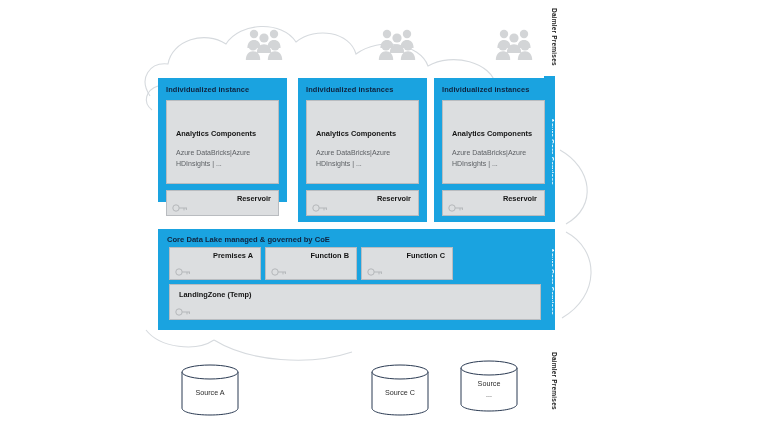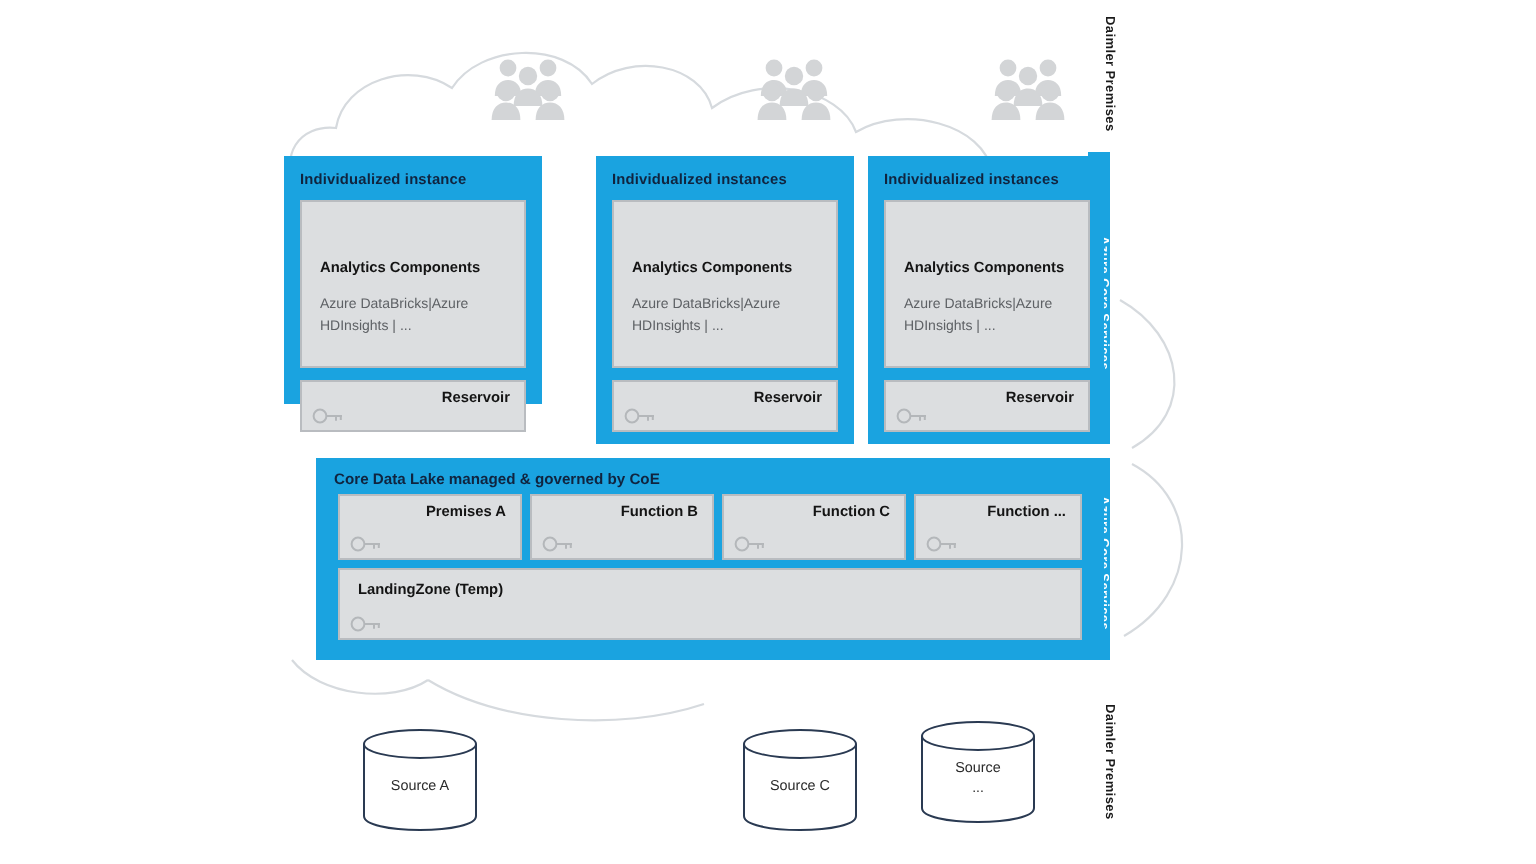--- a/index.html
+++ b/index.html
@@ -184,21 +184,21 @@
         <path d="M24.4,22 C24.4,16.5 27.3,14 31,14 C34.7,14 37.6,16.5 37.6,22 Z"></path>
       <circle cx="21" cy="12" r="4.6"></circle>
         <path d="M13.8,27 C13.8,21 17,18.2 21,18.2 C25,18.2 28.2,21 28.2,27 Z"></path>
       <circle cx="10" cy="20" r="4.6"></circle>
         <path d="M2.8,34 C2.8,28 6,25.2 10,25.2 C14,25.2 17.2,28 17.2,34 Z"></path>
       <circle cx="32" cy="20" r="4.6"></circle>
         <path d="M24.8,34 C24.8,28 28,25.2 32,25.2 C36,25.2 39.2,28 39.2,34 Z"></path>
     </g>
   </svg>
 
-  <div class="instance-panel" style="left:142px; top:78px; width:129px; height:124px;">
+  <div class="instance-panel" style="left:158px; top:78px; width:129px; height:124px;">
     <div class="panel-title">Individualized instance</div>
 
     <div class="grey-box" style="left:8px; top:22px; width:113px; height:84px;">
       <div class="gb-title" style="left:9px; top:28px;">Analytics Components</div>
       <div class="gb-sub" style="left:9px; top:46px;">Azure DataBricks|Azure
 HDInsights | ...</div>
     </div>
 
     <div class="grey-box" style="left:8px; top:112px; width:113px; height:26px;">
       <div class="gb-title right" style="top:3px;">Reservoir</div>
@@ -265,27 +265,20 @@
     </div>
 
     <div class="grey-box" style="left:203px; top:18px; width:92px; height:33px;">
       <div class="gb-title right" style="top:3px;">Function C</div>
       <svg class="key-icon" style="left:5px; top:20px;" width="17" height="8" viewBox="0 0 17 8">
         <circle cx="4" cy="4" r="3.2" fill="none" stroke="#b4b7ba" stroke-width="1"></circle>
         <path d="M7.2,4 H15 M12,4 V6.4 M14.4,4 V6" stroke="#b4b7ba" stroke-width="1" fill="none"></path>
       </svg>
     </div>
 
-    <div class="grey-box" style="left:299px; top:18px; width:84px; height:33px;">
-      <div class="gb-title right" style="top:3px;">Function ...</div>
-      <svg class="key-icon" style="left:5px; top:20px;" width="17" height="8" viewBox="0 0 17 8">
-        <circle cx="4" cy="4" r="3.2" fill="none" stroke="#b4b7ba" stroke-width="1"></circle>
-        <path d="M7.2,4 H15 M12,4 V6.4 M14.4,4 V6" stroke="#b4b7ba" stroke-width="1" fill="none"></path>
-      </svg>
-    </div>
 
     <div class="grey-box" style="left:11px; top:55px; width:372px; height:36px;">
       <div class="gb-title" style="left:9px; top:5px;">LandingZone (Temp)</div>
       <svg class="key-icon" style="left:5px; top:23px;" width="17" height="8" viewBox="0 0 17 8">
         <circle cx="4" cy="4" r="3.2" fill="none" stroke="#b4b7ba" stroke-width="1"></circle>
         <path d="M7.2,4 H15 M12,4 V6.4 M14.4,4 V6" stroke="#b4b7ba" stroke-width="1" fill="none"></path>
       </svg>
     </div>
   </div>
 

